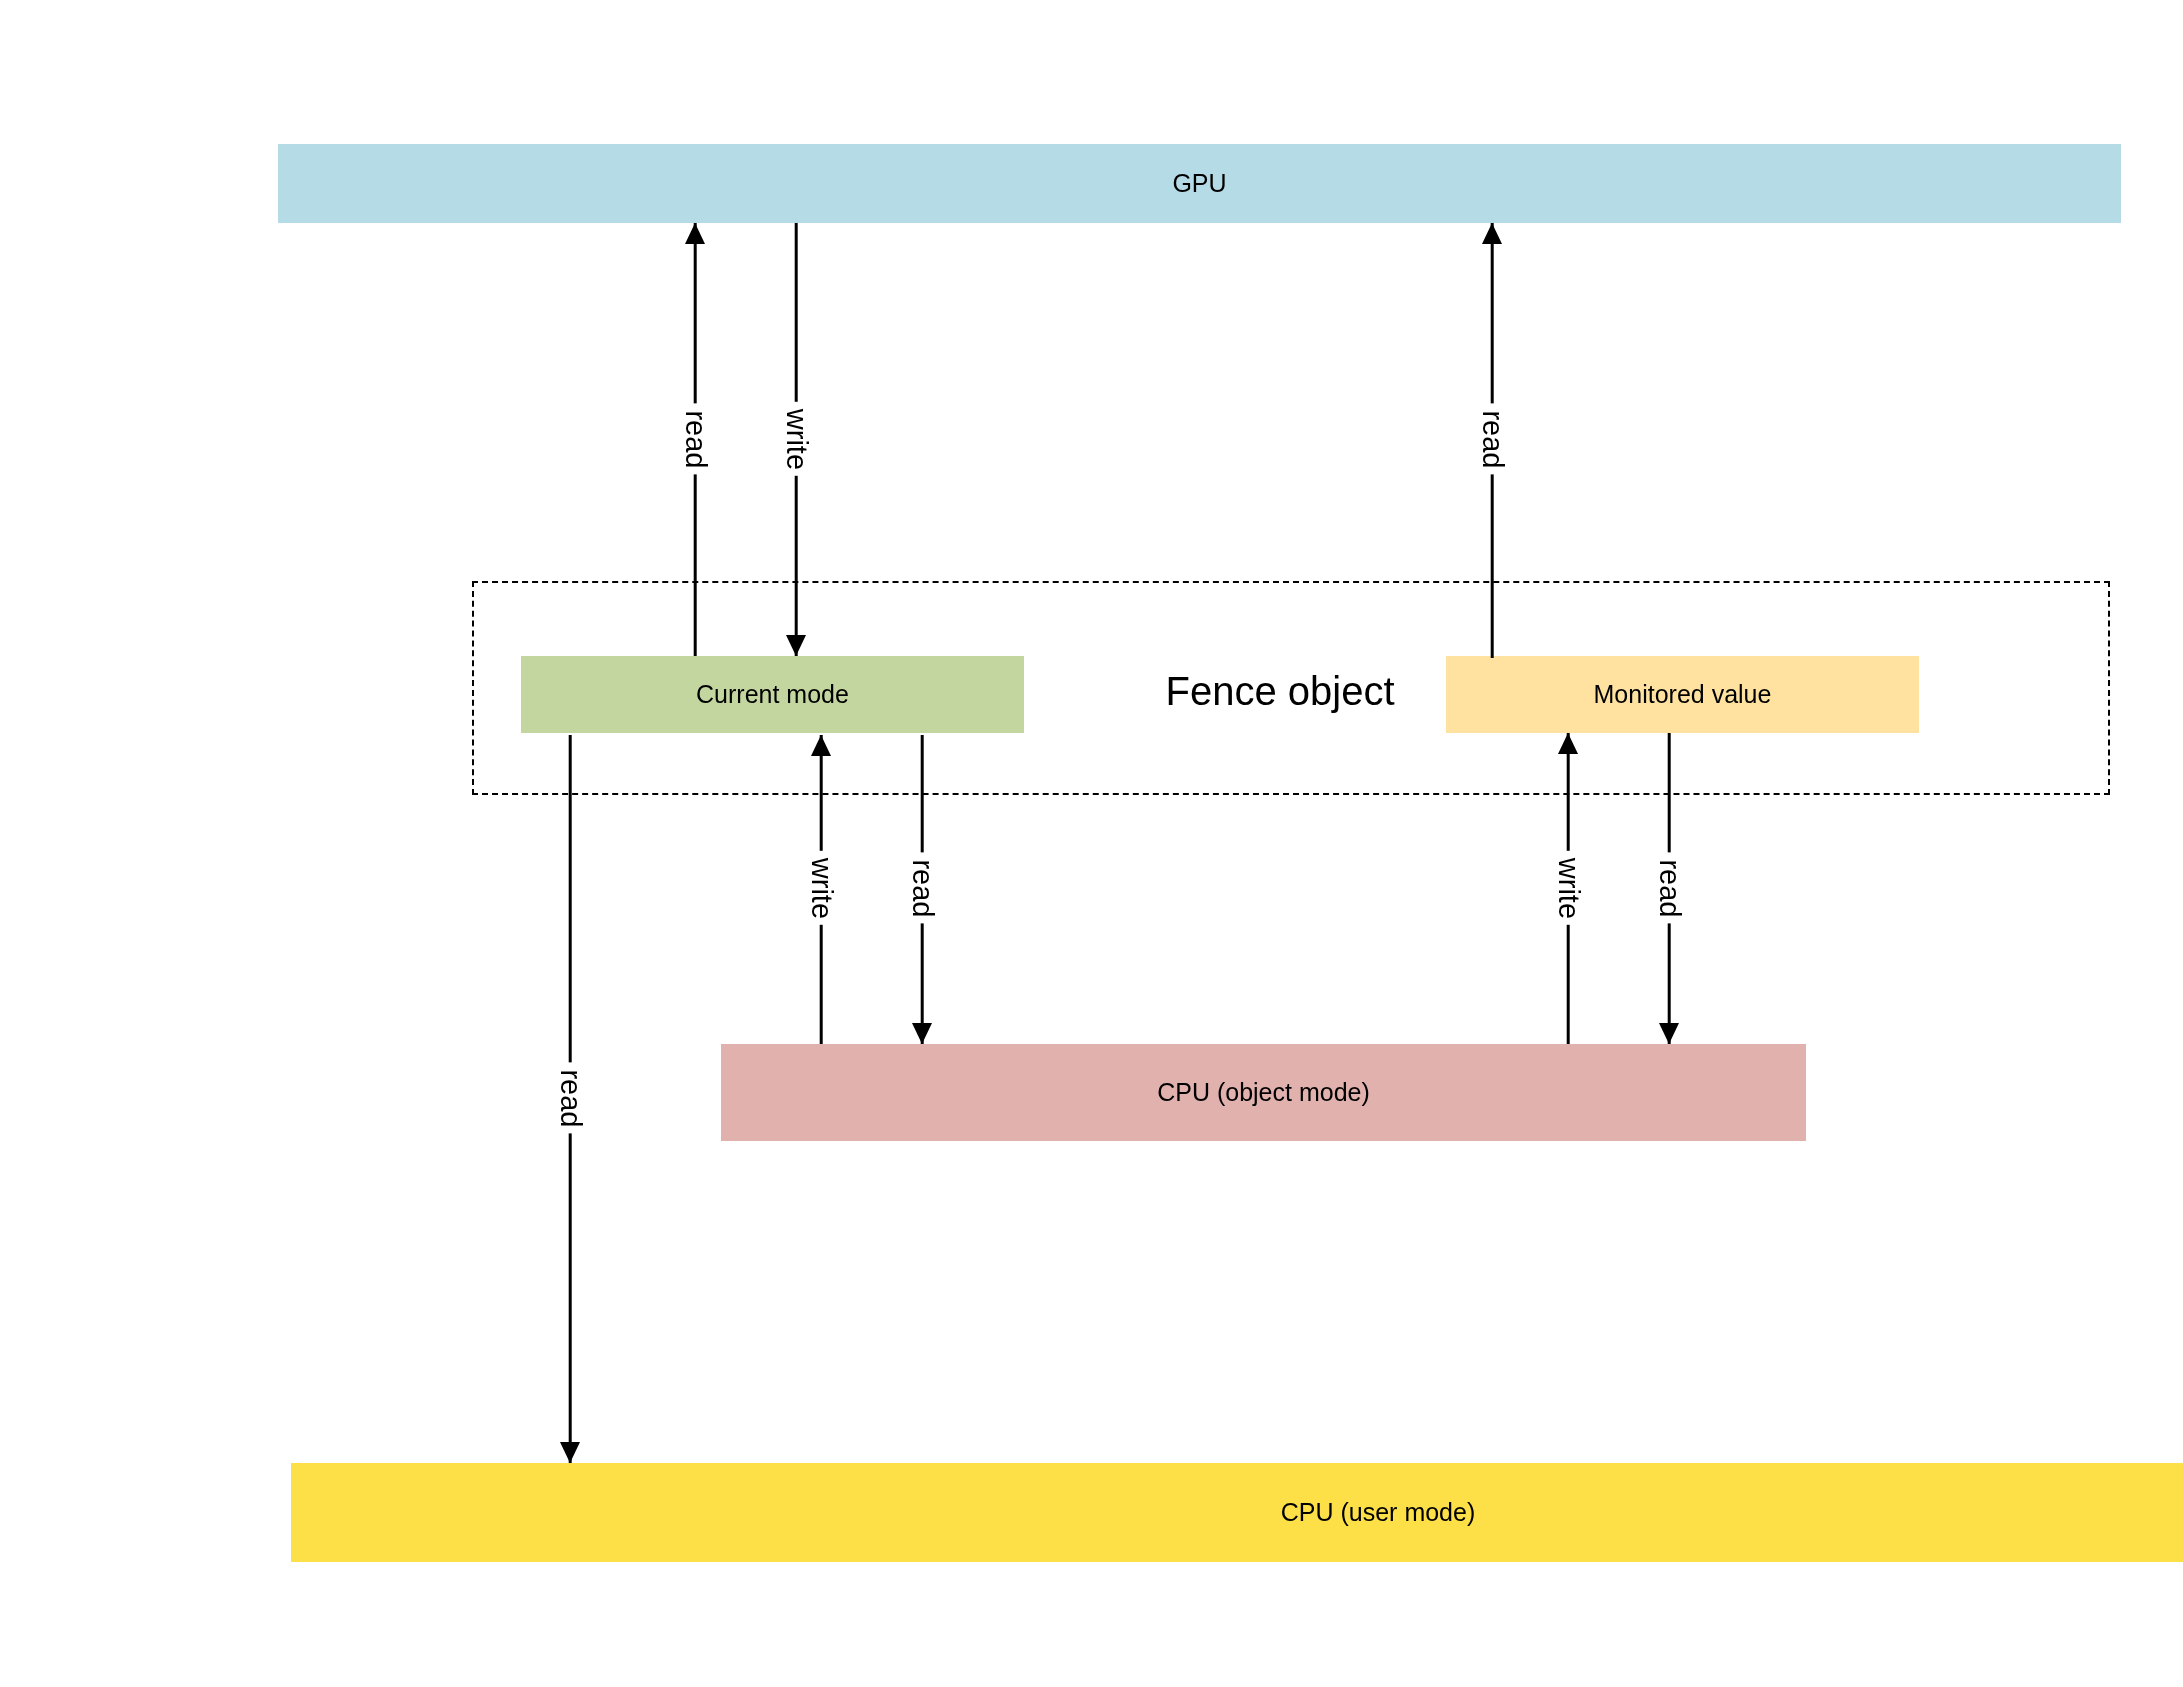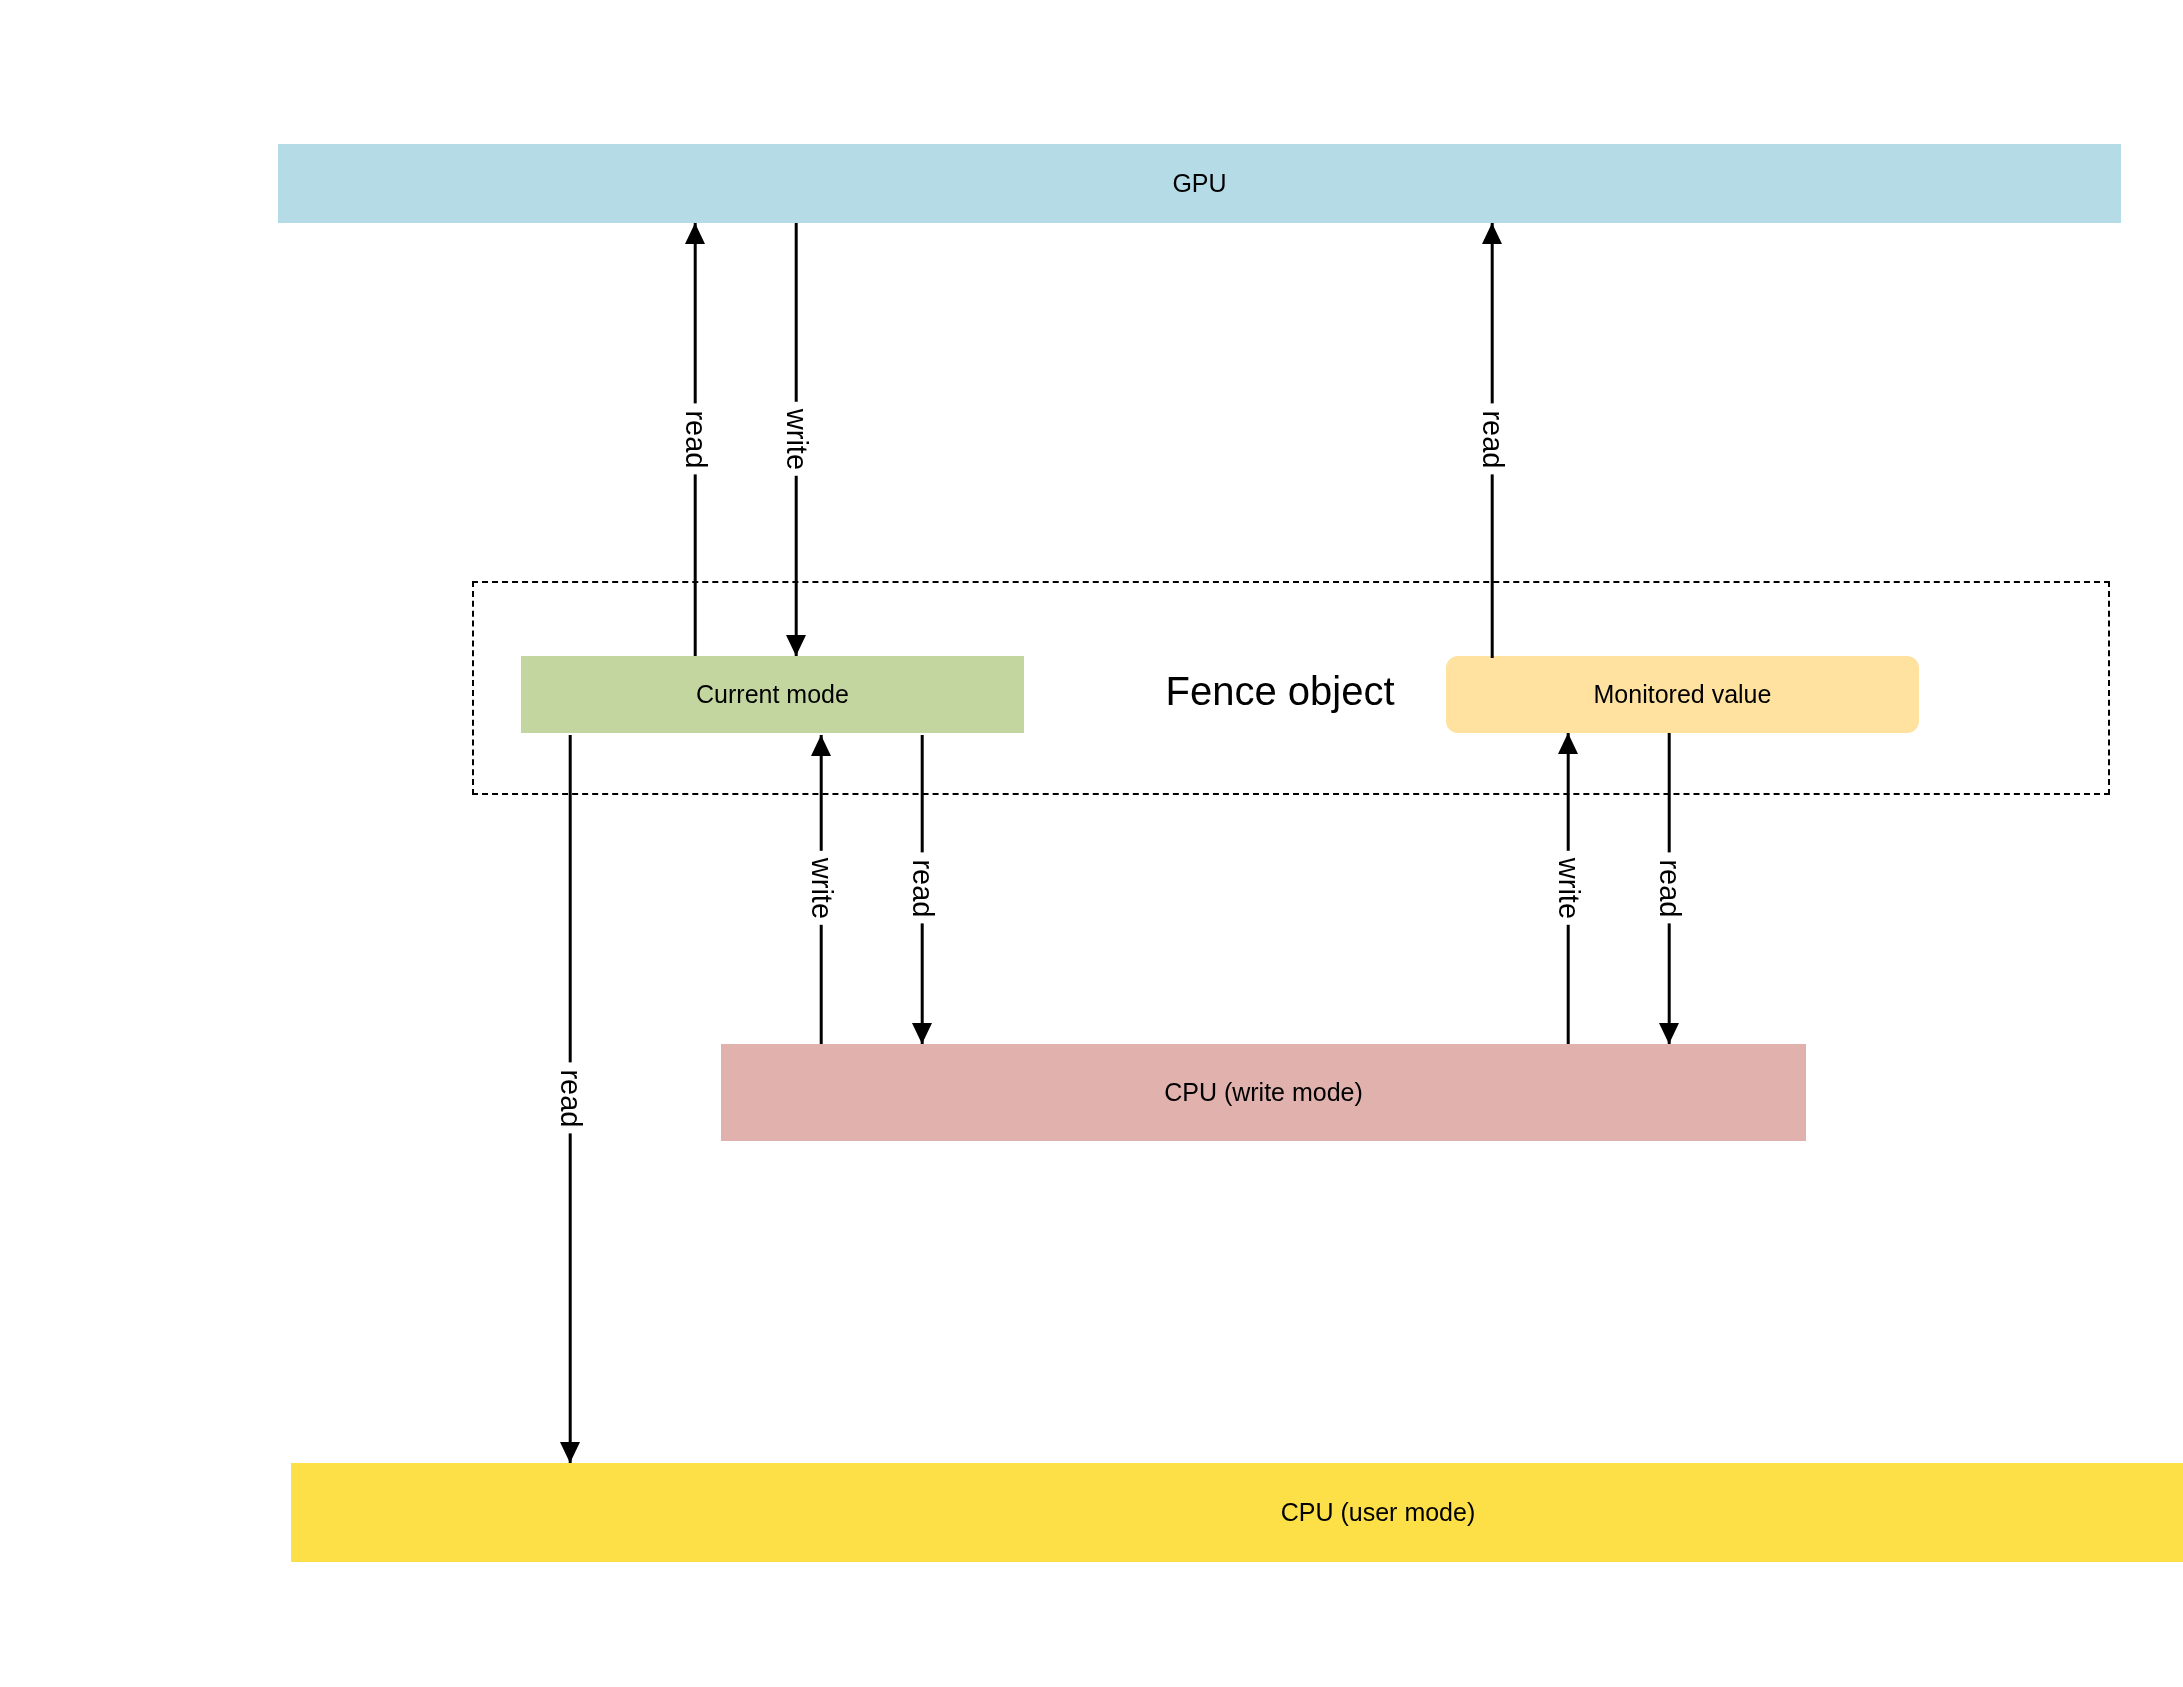--- a/index.html
+++ b/index.html
@@ -21,21 +21,21 @@
     display: flex;
     align-items: center;
     justify-content: center;
     font-size: 25px;
     box-sizing: border-box;
     white-space: nowrap;
   }
   .gpu-bar        { left: 278px;  top: 144px;  width: 1843px; height: 79px; background: #b5dbe6; }
   .fence-box      { left: 472px;  top: 581px;  width: 1638px; height: 214px; border: 2.6px dashed #000; background: transparent; }
   .current-box    { left: 521px;  top: 656px;  width: 503px;  height: 77px; background: #c4d6a0; }
-  .monitored-box  { left: 1446px; top: 656px;  width: 473px;  height: 77px; background: #ffe2a0; border-radius: 12px; }
+  .monitored-box  { left: 1446px; top: 656px;  width: 473px;  height: 77px; background: #ffe2a0; }
   .kernel-box     { left: 721px; top: 1044px; width: 1085px; height: 97px; background: #e0b1ad; }
   .user-box       { left: 291px;  top: 1463px; width: 2174px; height: 99px; background: #fde047; }
   .fence-label {
     position: absolute;
     left: 1280px;
     top: 691px;
     transform: translate(-50%, -50%);
     font-size: 40px;
     white-space: nowrap;
   }
@@ -101,21 +101,21 @@
 
   <div class="box current-box">
     <span>Current mode</span>
   </div>
 
   <div class="box monitored-box">
     <span>Monitored value</span>
   </div>
 
   <div class="box kernel-box">
-    <span>CPU (write mode)</span>
+    <span>CPU (object mode)</span>
   </div>
 
   <div class="box user-box">
     <span>CPU (user mode)</span>
   </div>
 
   <div class="arrow" style="left:685px; top:223px; height:433px;">
     <div class="line"></div>
     <div class="head-up"></div>
     <div class="label" style="top:216px;">read</div>

